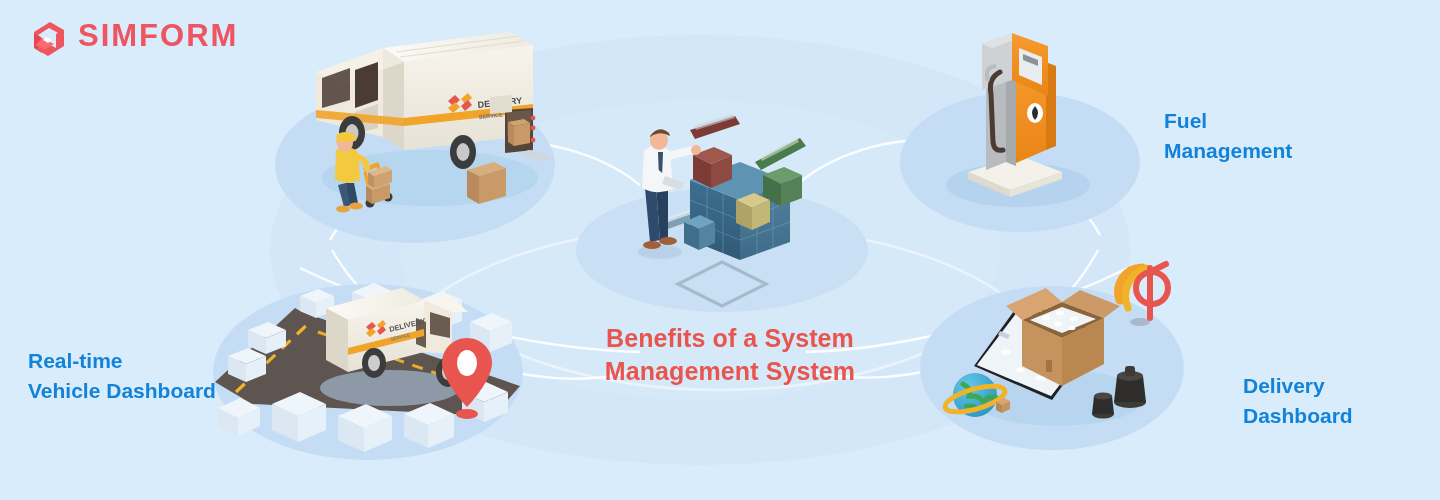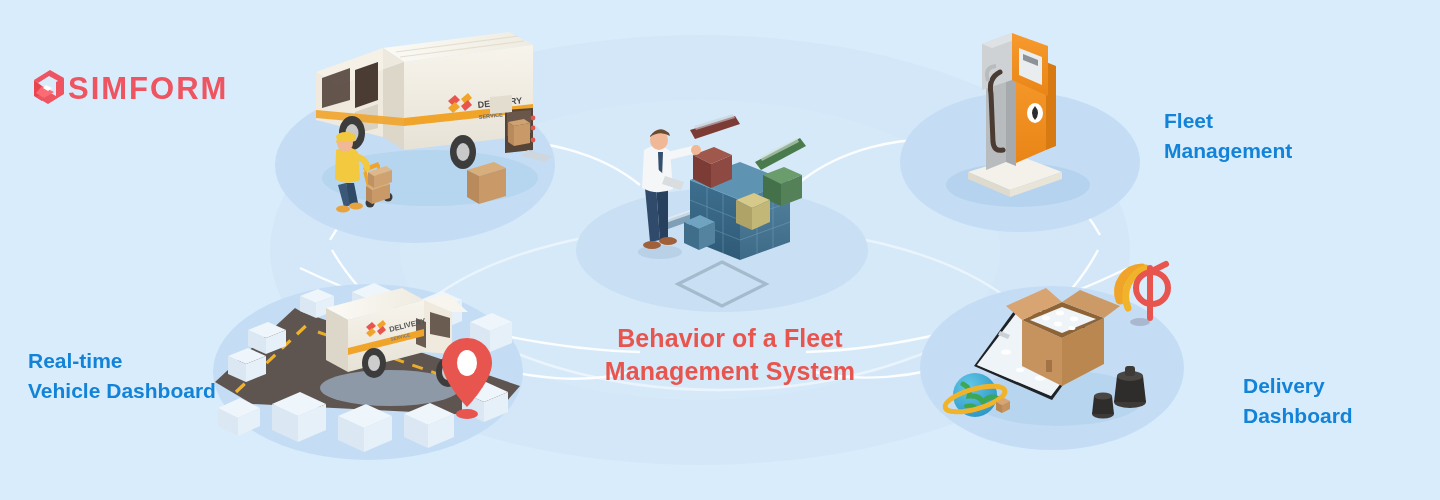--- a/index.html
+++ b/index.html
@@ -6,21 +6,21 @@
   body{
     width:1440px;height:500px;overflow:hidden;
     background:#d9ecfb;
     font-family:"Liberation Sans", sans-serif;
     position:relative;
   }
   #stage{position:absolute;inset:0;width:1440px;height:500px;}
   .svg-layer{position:absolute;left:0;top:0;width:1440px;height:500px;}
 
   
-  #brand{position:absolute;left:30px;top:20px;display:flex;align-items:center;margin-top:48px;}
+  #brand{position:absolute;left:30px;top:20px;display:flex;gap:10px;}
   #brand .mark{width:38px;height:40px;display:block;}
   #brand .word{
     font-size:31px;font-weight:bold;letter-spacing:2.0px;
     color:#ef5461;line-height:1;
   }
 
   
   .node-label{
     position:absolute;
     color:#1283d8;
@@ -463,22 +463,22 @@
       <polygon points="12,18 24,24 14,30 6,25" fill="#fb6b74"></polygon>
       <polygon points="16,17 22,20 18,23 13,20" fill="#ffffff"></polygon>
     </svg>
     <span class="word">SIMFORM</span>
   </div>
 
 
   <div class="node-label" id="label-realtime">Real-time
 Vehicle Dashboard</div>
 
-  <div class="node-label" id="label-fuel">Fleet
+  <div class="node-label" id="label-fuel">Fuel
 Management</div>
 
   <div class="node-label" id="label-delivery">Delivery
 Dashboard</div>
 
-  <div id="center-title">Behavior of a Fleet
+  <div id="center-title">Benefits of a System
 Management System</div>
 
 </div>
 
 </body></html>

